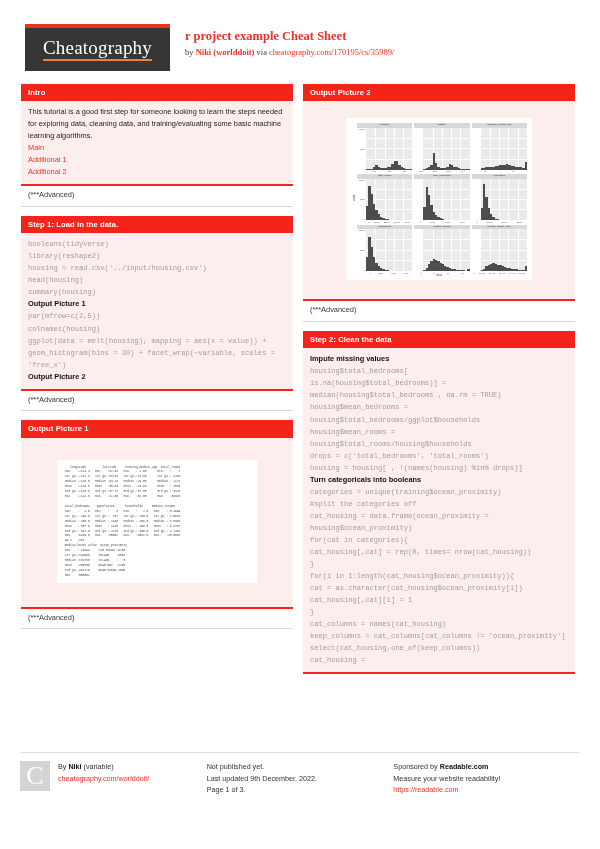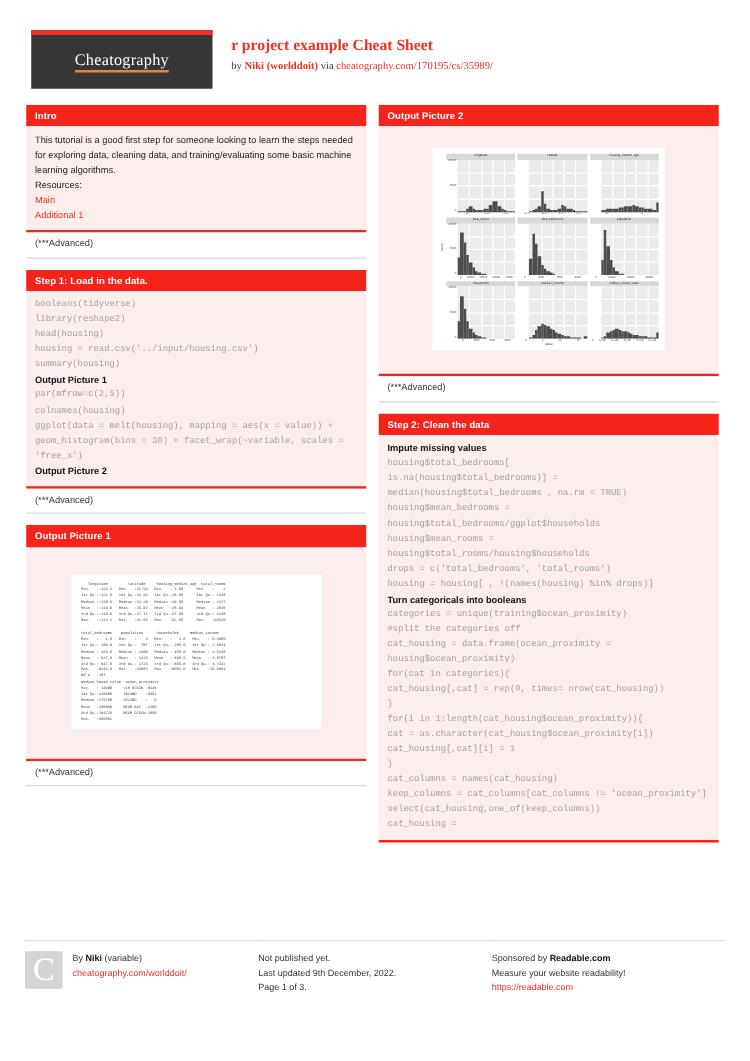--- a/index.html
+++ b/index.html
@@ -26,21 +26,21 @@
   .logo {
     width: 145px; height: 47px;
     background: #363636;
     border-top: 4px solid #ee3124;
     display: flex; align-items: center; justify-content: center;
     flex: 0 0 145px;
   }
   .logo-text {
     color: #ffffff;
     font-family: "Liberation Serif", serif;
-    font-size: 13px;
+    font-size: 19px;
     letter-spacing: 0.2px;
     border-bottom: 2px solid #e8833a;
     padding-bottom: 1px;
     line-height: 1.05;
   }
   .title-block { padding-left: 15px; padding-top: 4px; }
   .sheet-title {
     color: #ee3124;
     font-family: "Liberation Serif", serif;
     font-size: 12.5px;
@@ -230,34 +230,34 @@
   </div>
 
   <div class="columns">
 
     <div class="col">
 
       <div class="card">
         <div class="card-head">Intro</div>
         <div class="card-body">
           <div class="para">This tutorial is a good first step for someone looking to learn the steps needed for exploring data, cleaning data, and training/eva­luating some basic machine learning algorithms.</div>
-          <div class="para">Resources:</div>
           <div class="lnkrow">Main</div>
           <div class="lnkrow">Additional 1</div>
+          <div class="lnkrow">Additional 2</div>
         </div>
         <div class="adv">(***Advanced)</div>
       </div>
 
       <div class="card">
         <div class="card-head">Step 1: Load in the data.</div>
         <div class="card-body">
           <div class="code">booleans(tidyverse)</div>
           <div class="code">library(reshape2)</div>
+          <div class="code">housing = read.csv('../input/housing.csv')</div>
           <div class="code">head(housing)</div>
-          <div class="code">housing = read.csv('../input/housing.csv')</div>
           <div class="code">summary(housing)</div>
           <div class="lbl">Output Picture 1</div>
           <div class="code">par(mfrow=c(2,5))</div>
           <div class="code">colnames(housing)</div>
           <div class="code">ggplot(data = melt(housing), mapping = aes(x = value)) +</div>
           <div class="code">geom_histogram(bins = 30) + facet_wrap(~variable, scales = 'free_x')</div>
           <div class="lbl">Output Picture 2</div>
         </div>
         <div class="adv">(***Advanced)</div>
       </div>

